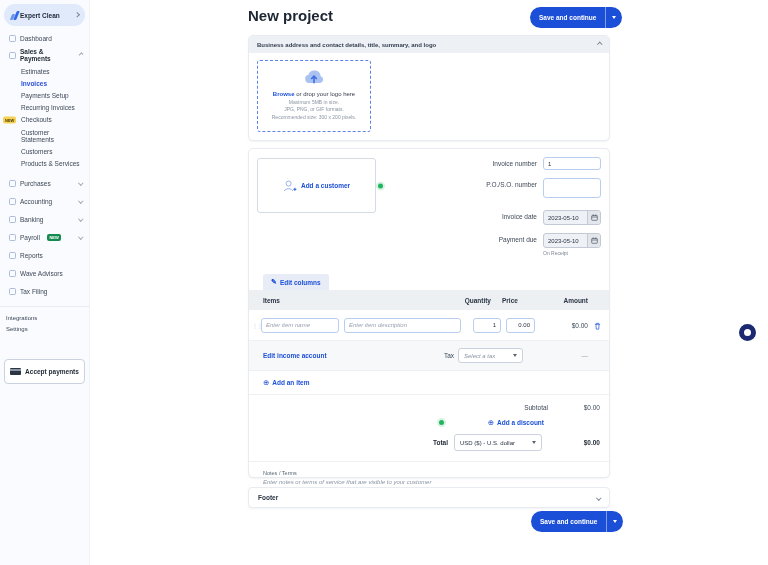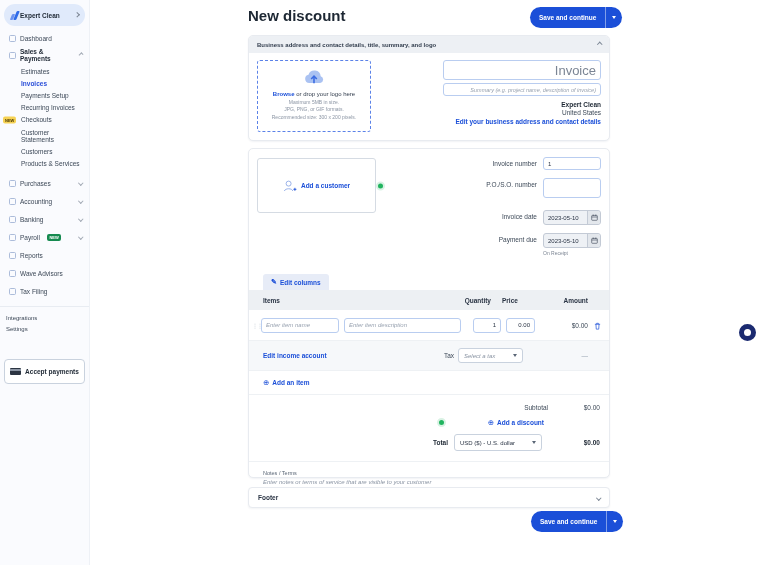--- a/index.html
+++ b/index.html
@@ -220,21 +220,21 @@
   </div>
   <div class="side-div"></div>
   <div class="side-link">Integrations</div>
   <div class="side-link">Settings</div>
   <div class="accept-btn">
     <span class="cc"></span>
     <span>Accept payments</span>
   </div>
 </div>
 
-<div class="page-title">New discount</div>
+<div class="page-title">New project</div>
 
 <div class="btn-save top">
   <span class="main">Save and continue</span>
   <span class="split">
       <span class="tri"></span>
     </span>
 </div>
 
 <div class="card card1">
   <div class="card1-header">
@@ -245,27 +245,20 @@
     <div class="logo-drop">
       <svg width="20" height="14" viewBox="0 0 20 14">
         <path d="M16.2 13H5.2a4.2 4.2 0 0 1-.7-8.3A6.3 6.3 0 0 1 16.7 6.2 3.5 3.5 0 0 1 16.2 13z" fill="#aac2f2"></path>
         <path d="M10 13.2V6.3" stroke="#3b6ce2" stroke-width="1.6" fill="none"></path>
         <path d="M7.2 9l2.8-2.9L12.8 9" stroke="#3b6ce2" stroke-width="1.6" fill="none"></path>
       </svg>
       <div class="browse-line"><b>Browse</b><span> or drop your logo here</span></div>
       <div class="hint">Maximum 5MB in size.</div>
       <div class="hint">JPG, PNG, or GIF formats.</div>
       <div class="hint">Recommended size: 300 x 200 pixels.</div>
-    </div>
-    <div class="title-col">
-      <input class="inp title-inp" value="Invoice" style="">
-      <input class="inp summary-inp" placeholder="Summary (e.g. project name, description of invoice)" style="">
-      <div class="biz-line1">Expert Clean</div>
-      <div class="biz-line2">United States</div>
-      <div class="edit-link">Edit your business address and contact details</div>
     </div>
   </div>
 </div>
 
 <div class="card card2">
   <div class="customer-row">
     <div class="customer-box">
       <svg width="14" height="12" viewBox="0 0 14 12">
         <circle cx="5.6" cy="3.6" r="2.5" fill="none" stroke="#8fa9e6" stroke-width="0.9"></circle>
         <path d="M1.4 11c.6-3 7.8-3 8.4 0" fill="none" stroke="#8fa9e6" stroke-width="0.9"></path>

